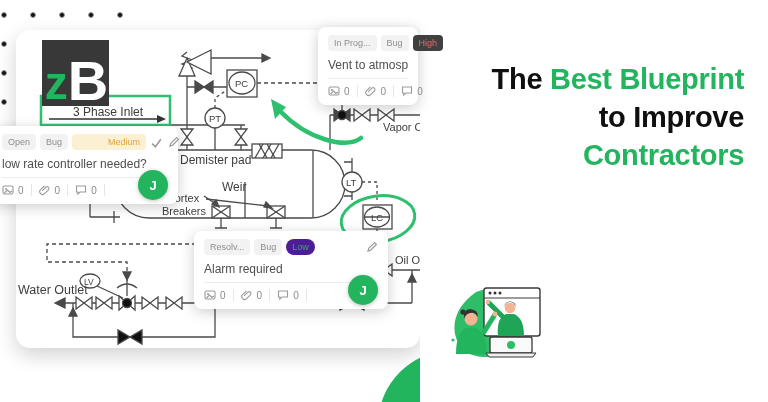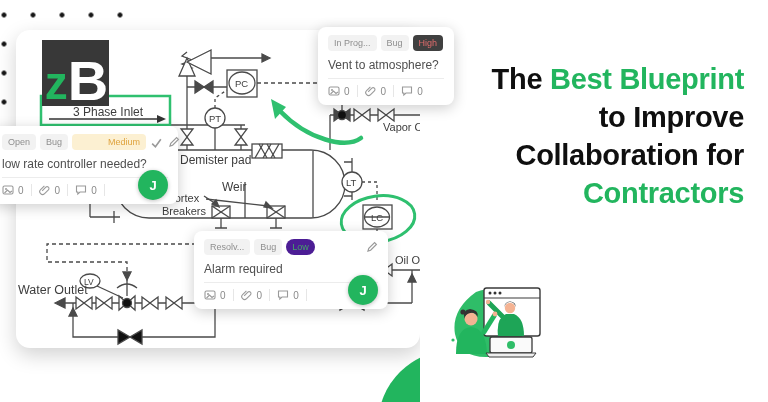--- a/index.html
+++ b/index.html
@@ -32,21 +32,21 @@
   .headline { position:absolute; top:60px; left:6px; right:24px; text-align:right;
     font-size:29px; line-height:38px; font-weight:700; color:#0f0f0f; letter-spacing:-0.3px; }
   .headline .green { color:#22b55e; }
 
   .illo { position:absolute; left:24px; top:282px; width:110px; height:80px; }
 
   
   .note-card { position:absolute; background:#fff; border-radius:8px;
     box-shadow:0 3px 14px rgba(0,0,0,0.20); padding:8px 10px; z-index:5; }
   .card-flow  { left:-8px;  top:126px; width:186px; }
-  .card-vent  { left:318px; top:27px;  width:136px; }
+  .card-vent  { left:318px; top:27px;  width:100px; }
   .card-alarm { left:194px; top:231px; width:194px; }
 
   .tag-row { display:flex; align-items:center; gap:4px; }
   .tag { font-size:9px; padding:3px 6px; border-radius:4px; white-space:nowrap; }
   .tag-gray   { background:#f2f2f2; color:#8f8f8f; }
   .tag-medium { background:#fcf0d2; color:#dfa33e;padding-left:36px; }
   .tag-high   { background:#404040; color:#e06c6c; }
   .tag-low    { background:#4c1d95; color:#45a568;border-radius:8px; }
   .tag-icons { margin-left:auto; display:flex; gap:5px; align-items:center; }
   .tag-icons svg { display:block; }
@@ -246,21 +246,20 @@
         <span class="b">B</span>
     </div>
 
     <div class="green-circle"></div>
   </div>
 
   <div class="right-panel">
     <div class="headline">
       <div><span>The </span><span class="green">Best Blueprint</span></div>
       <div><span>to Improve</span></div>
-      <div><span>Collaboration for</span></div>
       <div><span class="green">Contractors</span></div>
     </div>
 
     <svg class="illo" viewBox="0 0 110 80">
       <path d="M 32 10 Q 58 0 72 18 Q 86 34 78 54 Q 69 74 44 75 Q 16 76 11 52 Q 7 28 32 10" fill="#2fbd68"></path>
       <rect x="22" y="32" width="8" height="8" rx="2" fill="#2e2e2e"></rect>
       <line x1="26" y1="30" x2="28" y2="33" stroke="#2e2e2e" stroke-width="2"></line>
       <circle cx="9" cy="58" r="1.6" fill="#2fbd68"></circle>
       <circle cx="93" cy="18" r="1.6" fill="#2fbd68"></circle>
       <g>

